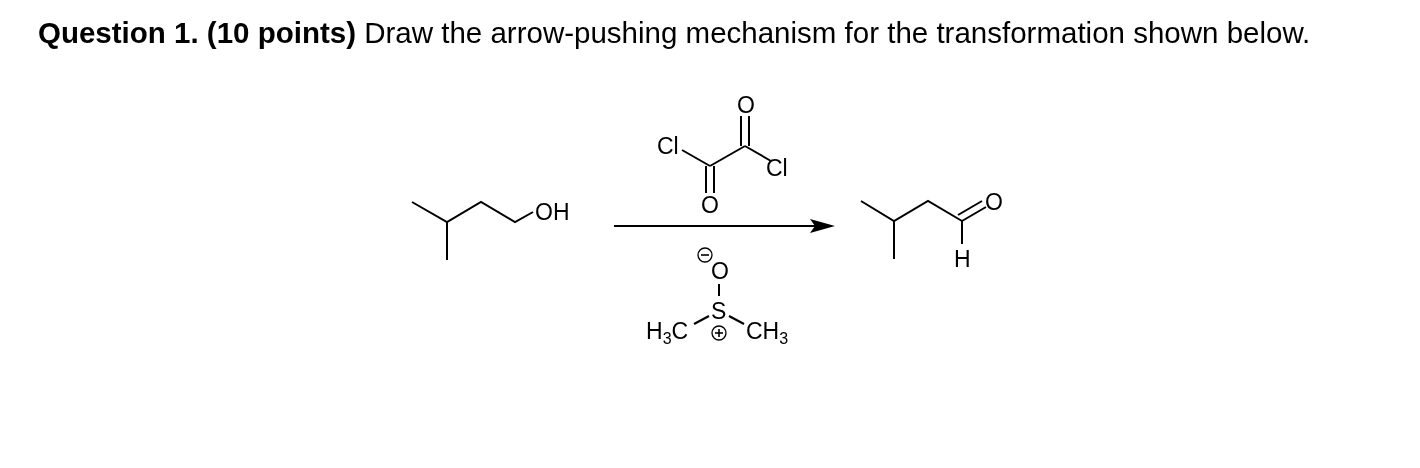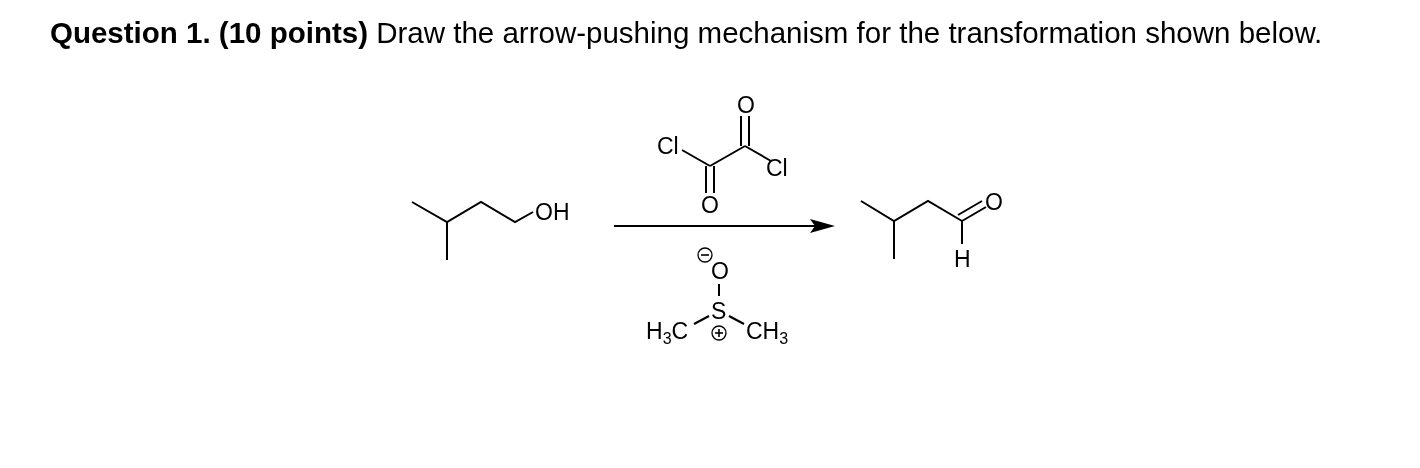--- a/index.html
+++ b/index.html
@@ -1,19 +1,19 @@
 <!DOCTYPE html>
 <html><head>
   <meta charset="utf-8">
   <style>
     html, body { margin: 0; padding: 0; background: #ffffff; }
     body { width: 1420px; height: 468px; position: relative; overflow: hidden;
            font-family: "Liberation Sans", sans-serif; color: #000; }
     .question {
-      position: absolute; left: 50px; top: 14px; width: 1344px;
+      position: absolute; left: 38px; top: 14px; width: 1344px;
       font-size: 29.5px; line-height: 38px; text-align: justify;
       text-align-last: left;
     }
     .question .bold { font-weight: bold; }
     svg.scheme { position: absolute; left: 0; top: 0; }
     svg text { font-family: "Liberation Sans", sans-serif; fill: #000; }
     .bond { stroke: #000; stroke-width: 2; fill: none; stroke-linecap: butt; }
   </style>
 </head>
 <body>

